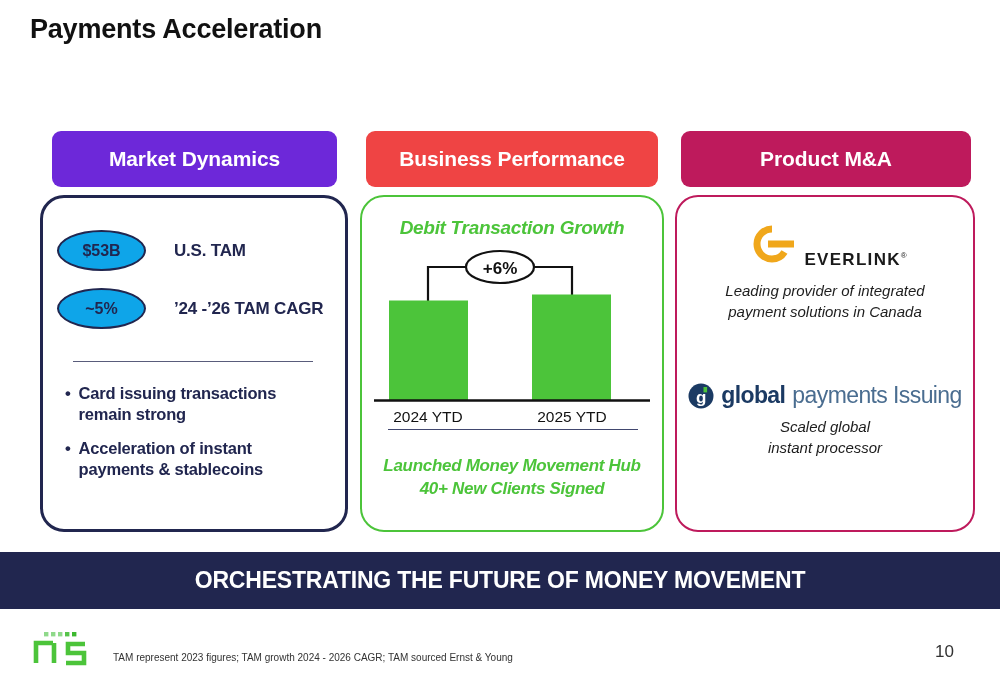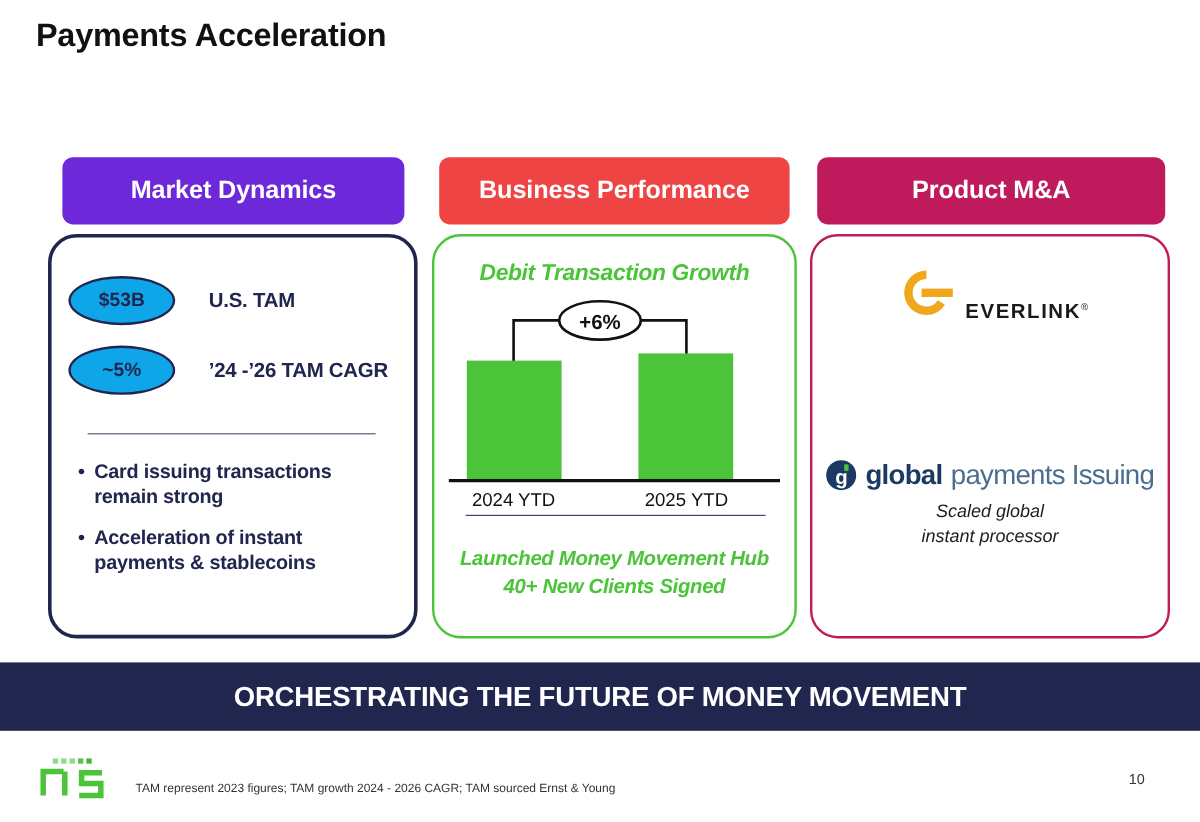--- a/index.html
+++ b/index.html
@@ -127,21 +127,21 @@
     color:#ffffff;font-size:23px;font-weight:bold;letter-spacing:-0.2px;
   }
 
   
   .footnote{
     position:absolute;left:113px;top:652px;
     font-size:10px;color:#333333;white-space:nowrap;
   }
   .page-num{
     position:absolute;right:46px;top:642px;
-    font-size:12px;color:#333333;
+    font-size:17px;color:#333333;
   }
   .fis-logo{position:absolute;left:32px;top:629px;}
 </style>
 </head>
 <body>
 
 <div class="slide-title">Payments Acceleration</div>
 
 <div class="col" id="col-market">
   <div class="col-header">Market Dynamics</div>
@@ -216,20 +216,24 @@
 
   <div class="col-body">
 
     <div class="brand-block" style="top:26px;">
       <svg width="58" height="42" viewBox="0 0 58 42">
         <path d="M30,6 A15,15 0 1,0 30,36 A15,15 0 0,0 42.5,29" fill="none" stroke="#f0a71b" stroke-width="7"></path>
         <rect x="26" y="17.5" width="26" height="7" fill="#f0a71b"></rect>
       </svg>
       <div class="everlink-word">
         <span>EVERLINK</span><sup>®</sup>
+      </div>
+      <div class="brand-caption" style="margin-top:11px;">
+        <div>Leading provider of integrated</div>
+        <div>payment solutions in Canada</div>
       </div>
     </div>
 
     <div class="brand-block" style="top:185px;">
       <div class="gp-logo">
         <svg width="26" height="26" viewBox="0 0 26 26">
           <circle cx="13" cy="13" r="12.5" fill="#1b3a63"></circle>
           <text x="13" y="20" text-anchor="middle" font-family="Liberation Sans, sans-serif" font-size="17" font-weight="bold" fill="#ffffff">g</text>
           <rect x="15.5" y="4" width="3.6" height="5.4" fill="#4cc43a"></rect>
         </svg>

